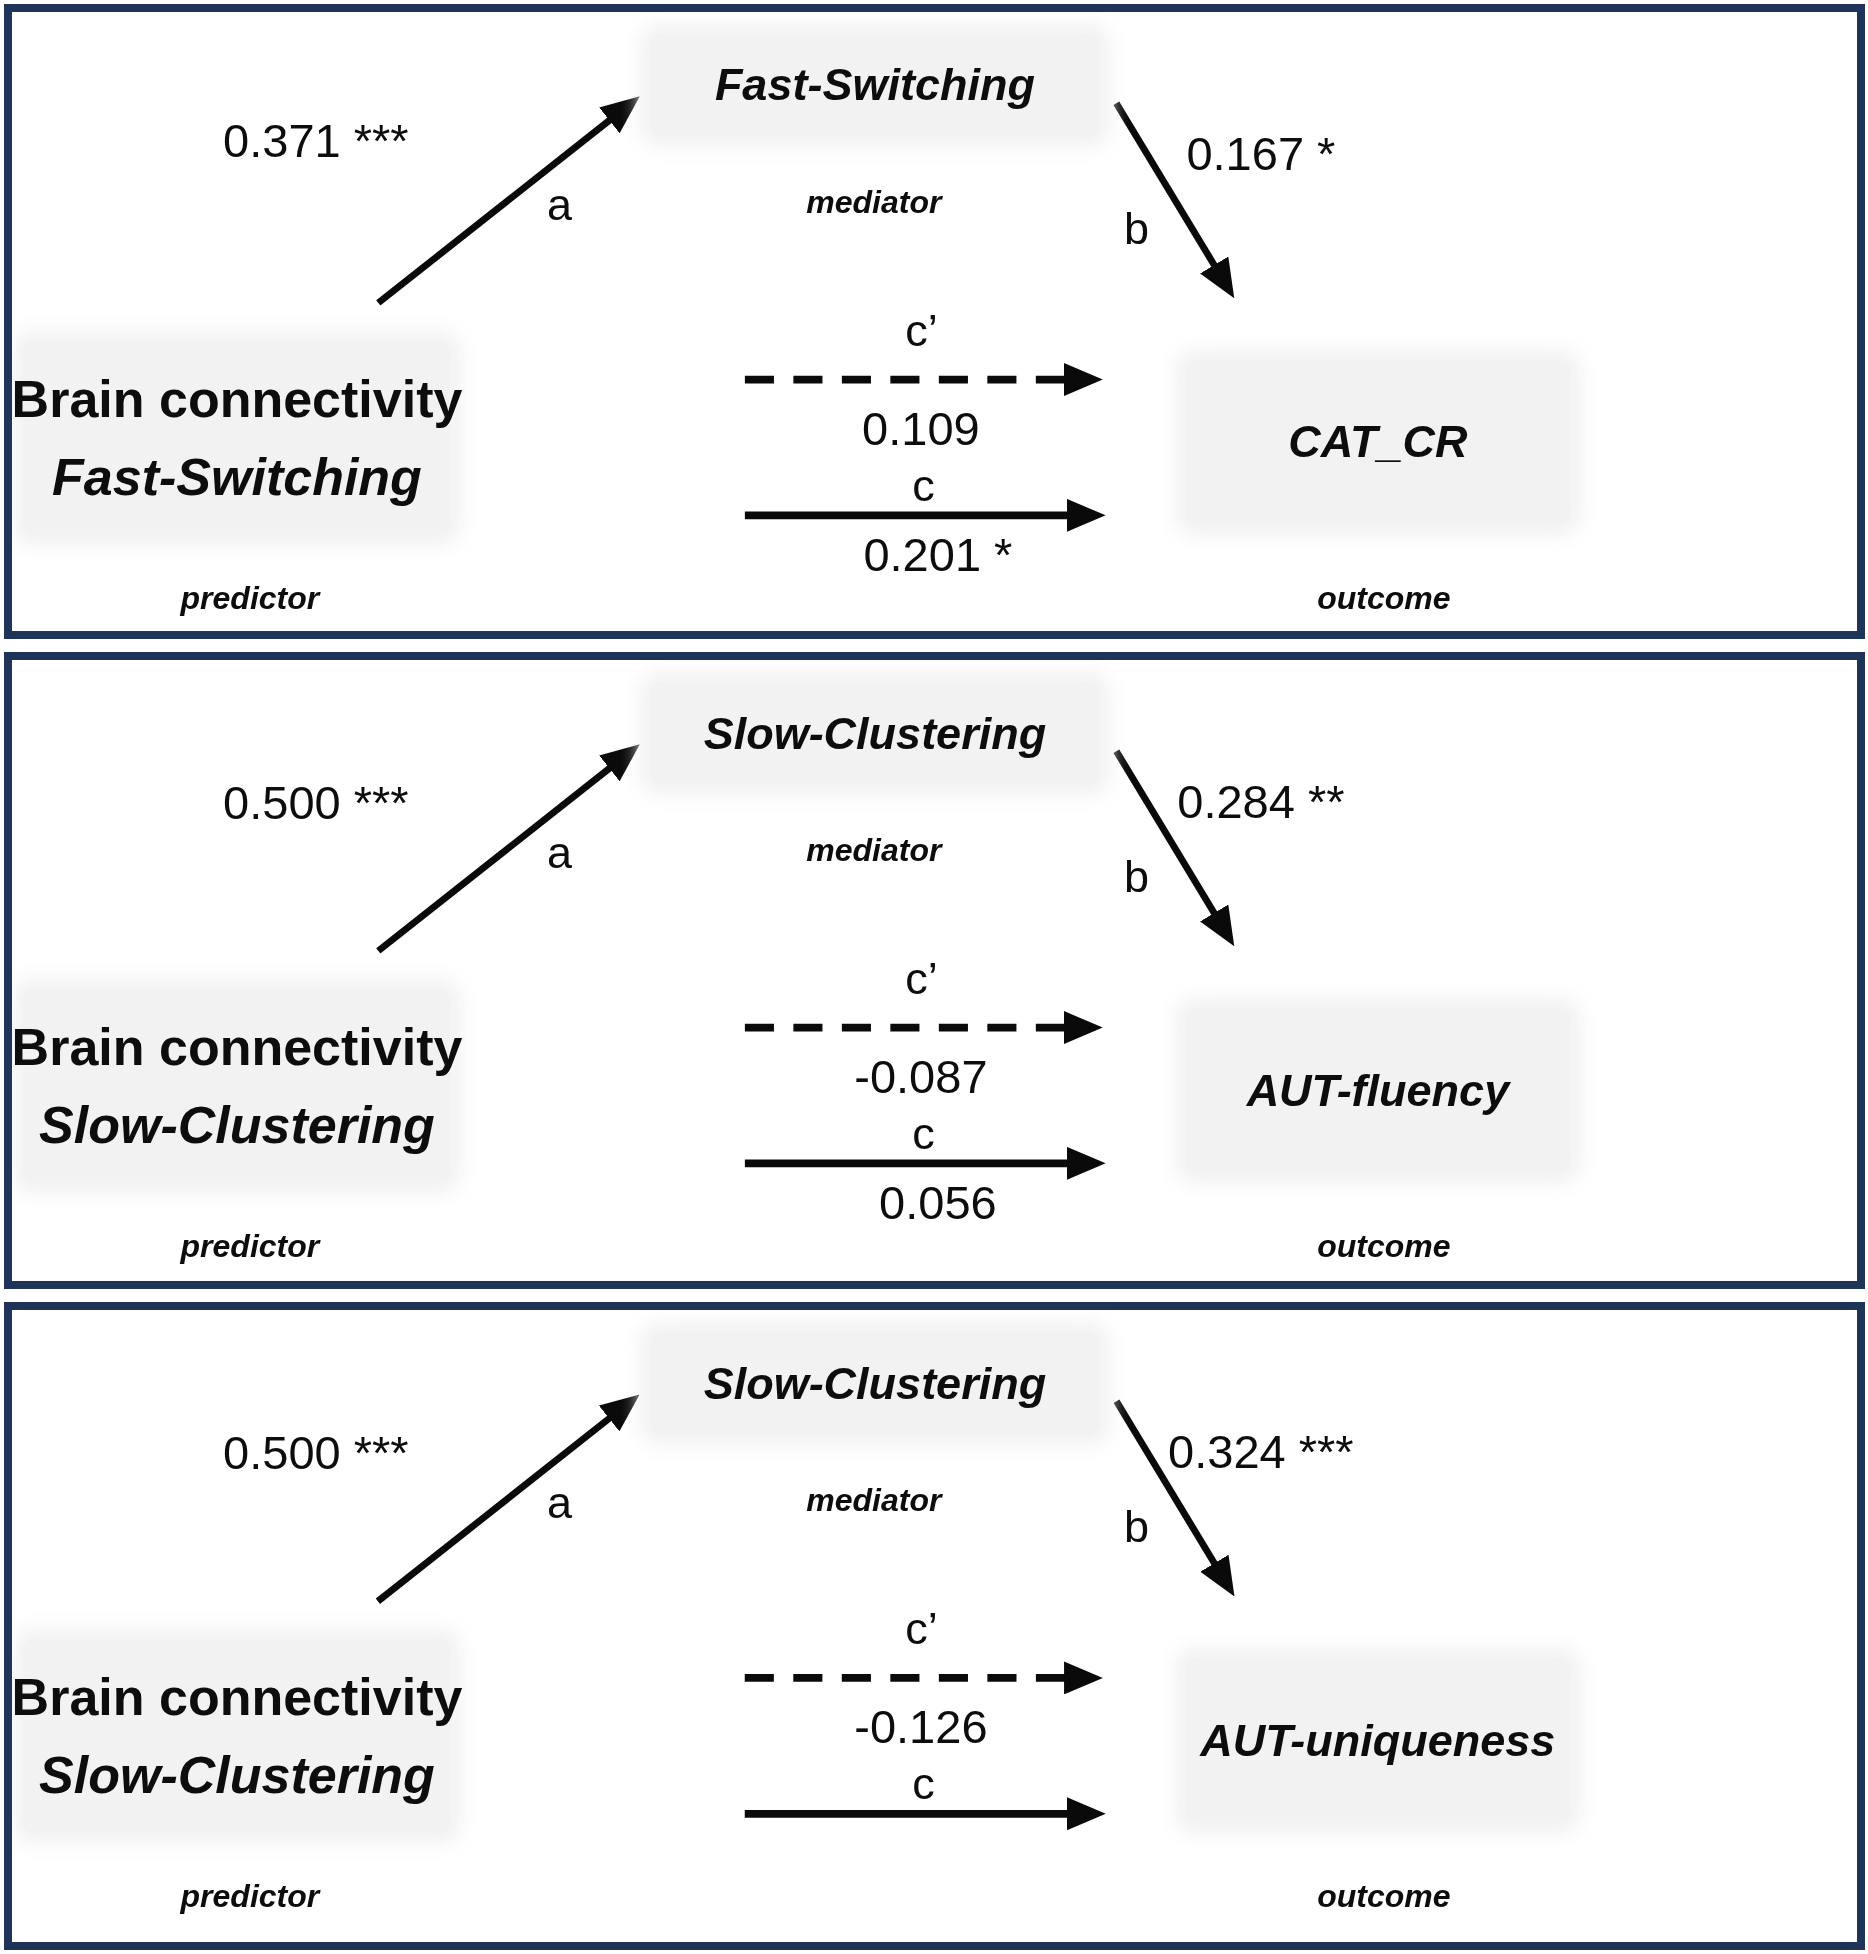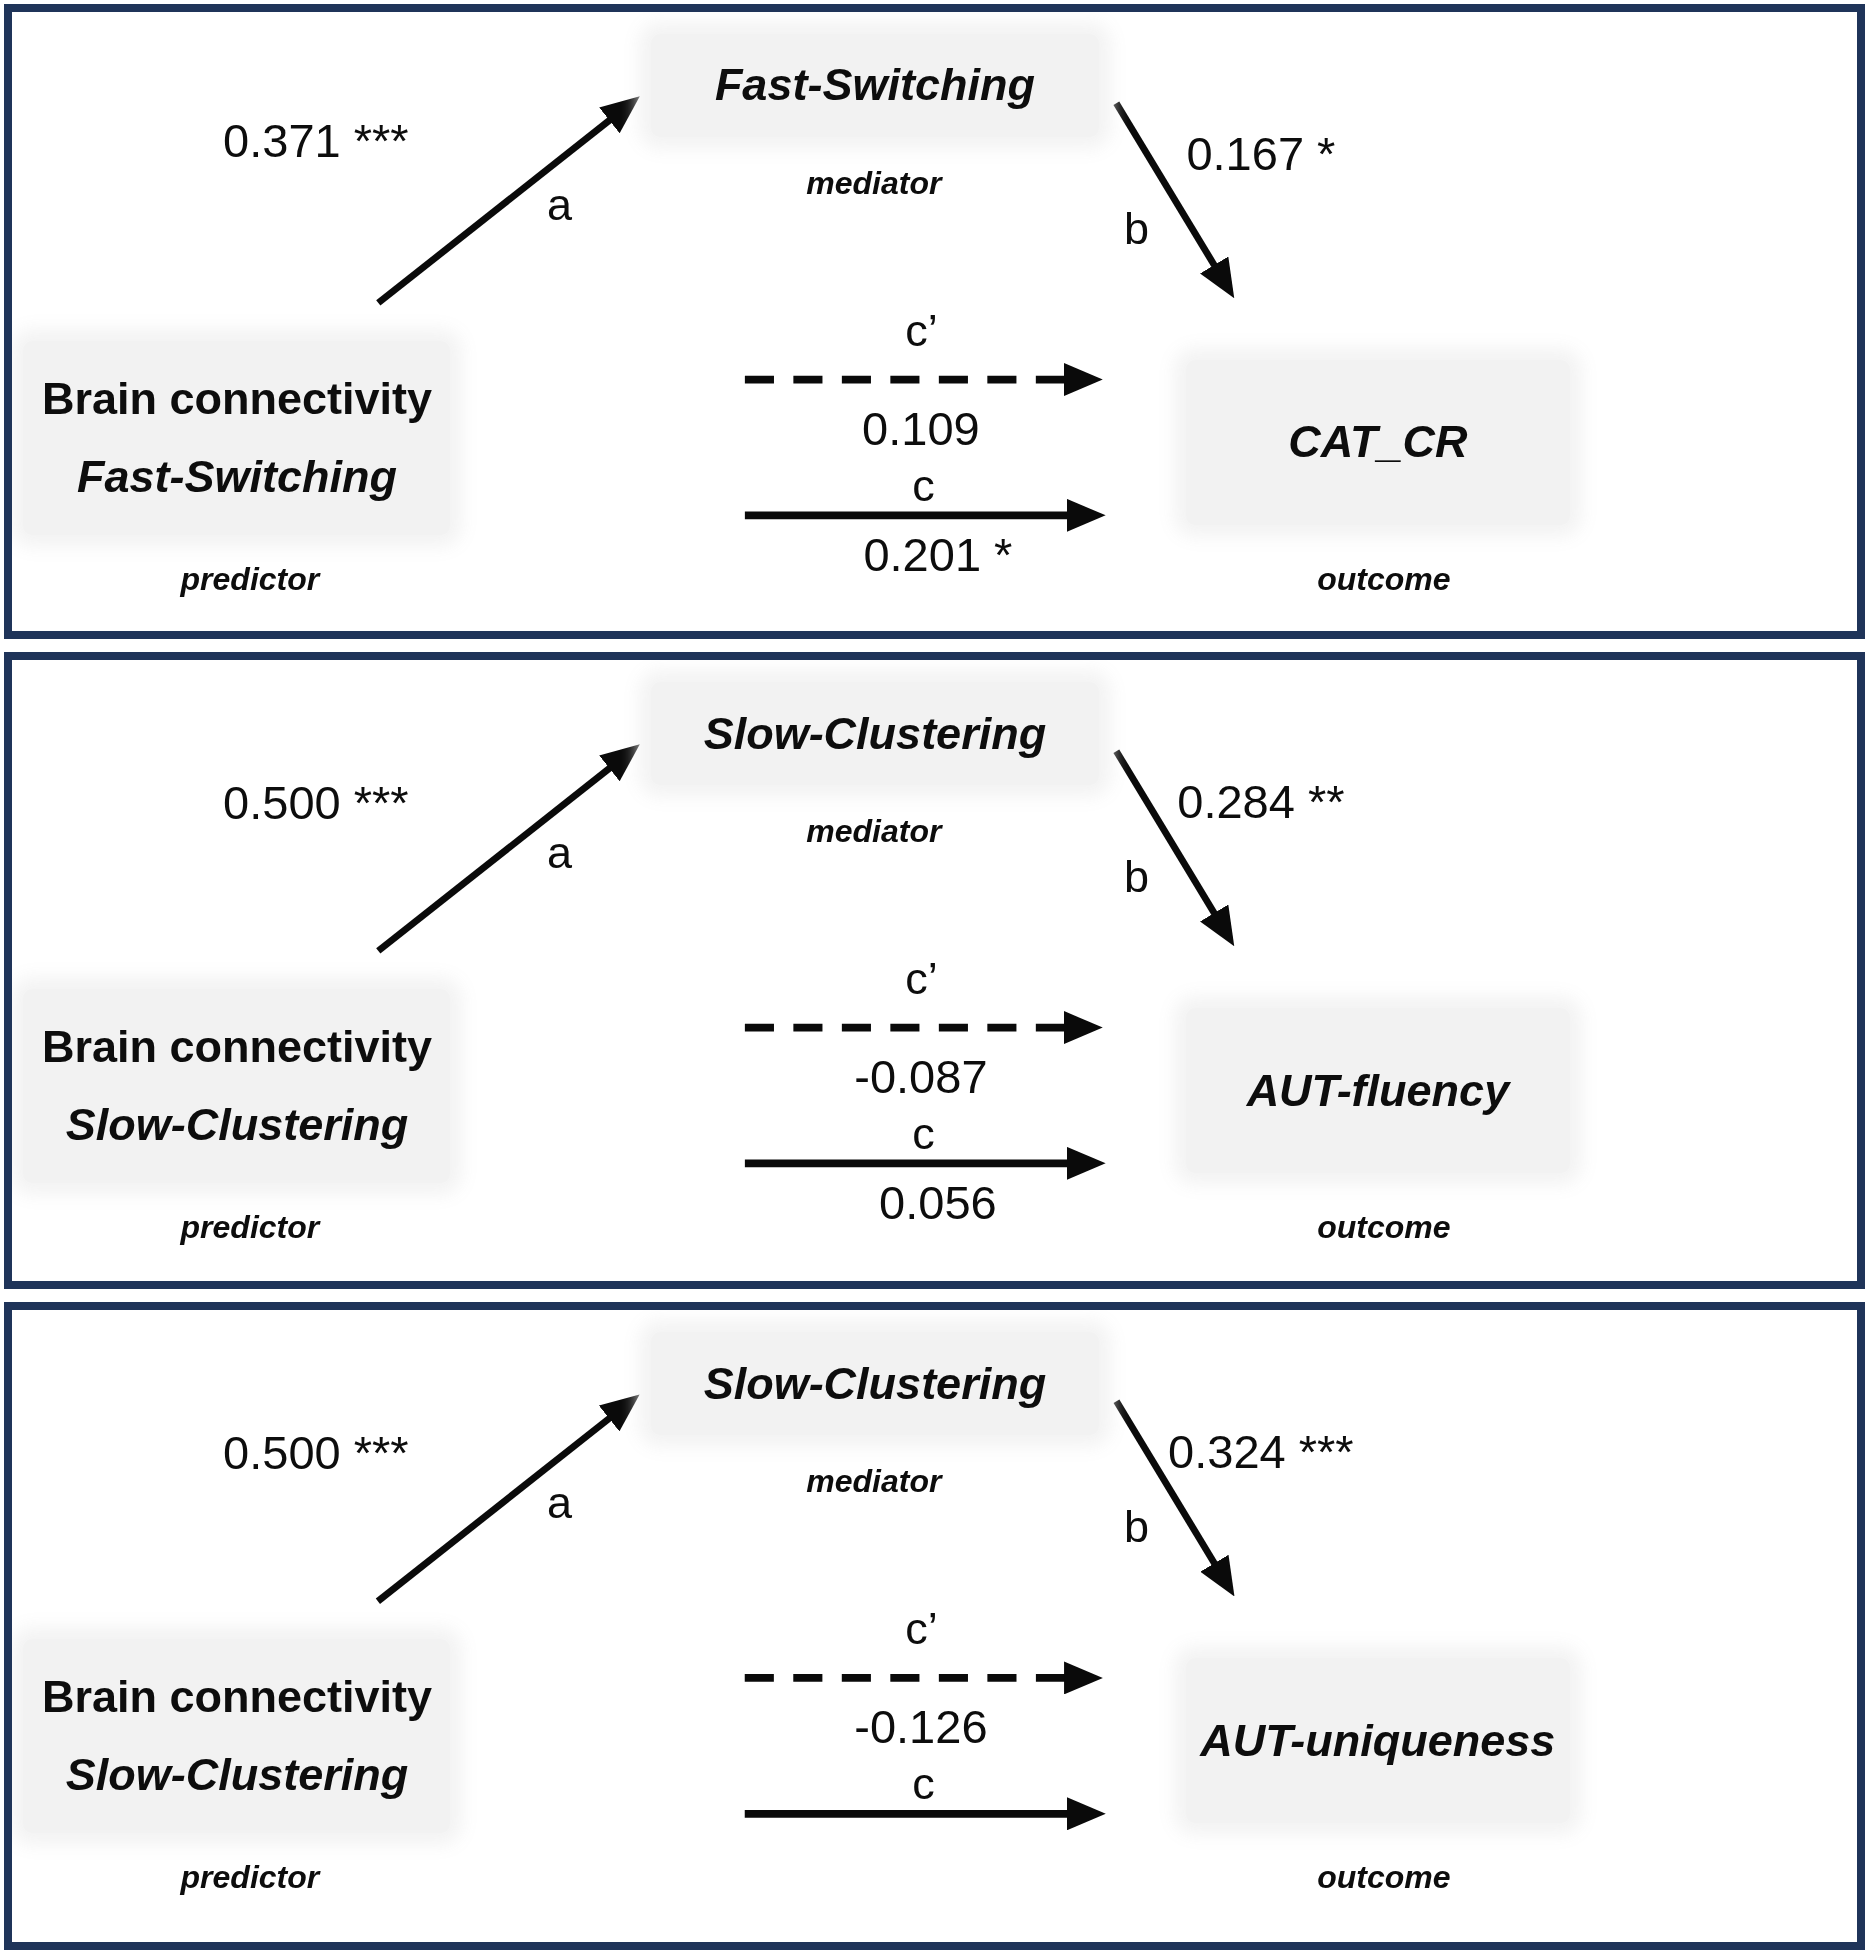--- a/index.html
+++ b/index.html
@@ -17,26 +17,26 @@
     background:#f2f2f2; border-radius:9.7px;
     box-shadow:0 0 17.5px 11.6px rgba(242,242,242,0.95);
     display:flex; align-items:center; justify-content:center;
     flex-direction:column;
   }
   .node-title {
     font-size:45px; font-weight:700; font-style:italic;
     white-space:nowrap; line-height:56px; text-align:center;
   }
   .node-title-line { line-height:78px; white-space:nowrap; text-align:center;
-    font-size:45px; font-weight:700; }
+    font-size:52px; font-weight:700; }
   .upright { font-style:normal; }
   .ital { font-style:italic; }
   .role {
     font-size:32px; font-weight:700; font-style:italic;
-    text-align:center; line-height:39px; white-space:nowrap;
+    text-align:center; line-height:39px; white-space:nowrap;margin-top:19px;
   }
   .coef {
     font-size:47px; font-weight:400; text-align:center;
     line-height:54px; white-space:nowrap;
   }
   .pletter {
     font-size:45px; font-weight:400; text-align:center; line-height:52px;
   }
   svg.arrows { position:absolute; left:0; top:0; pointer-events:none; }
 </style>

